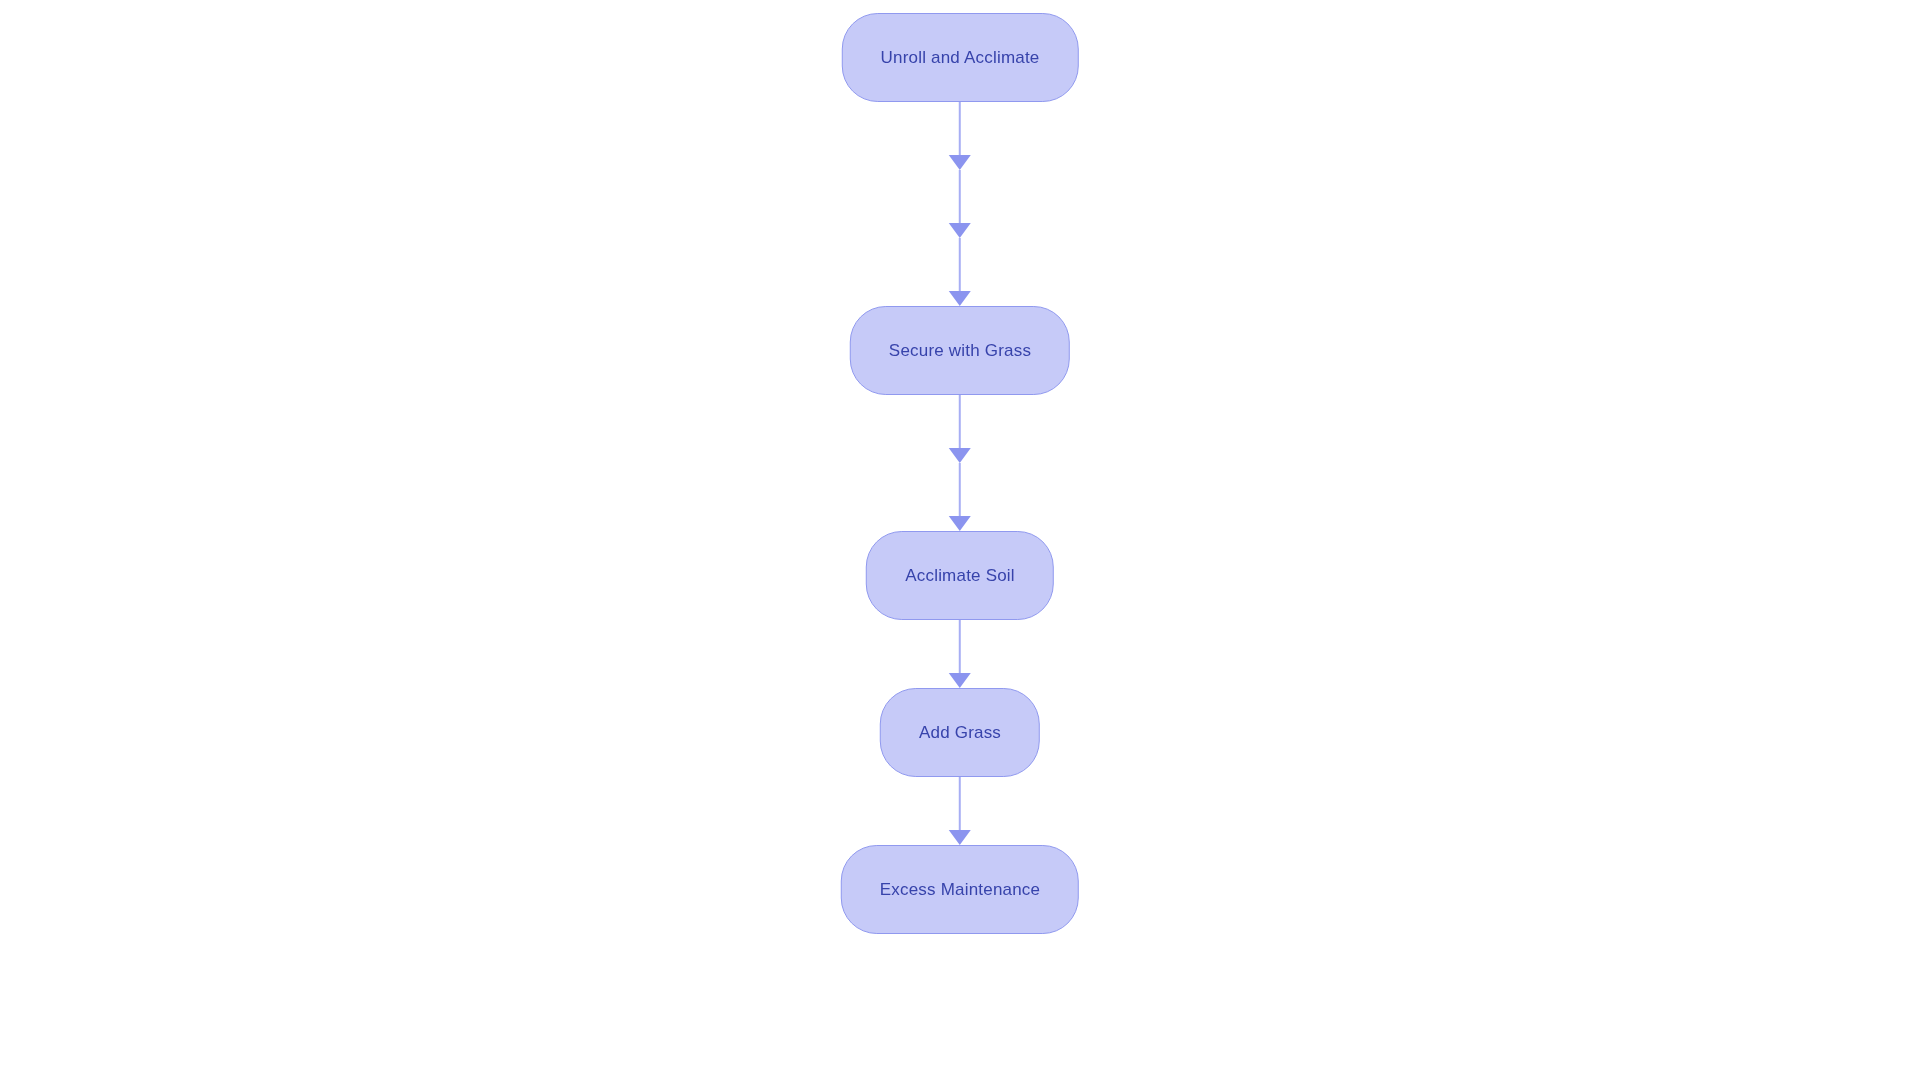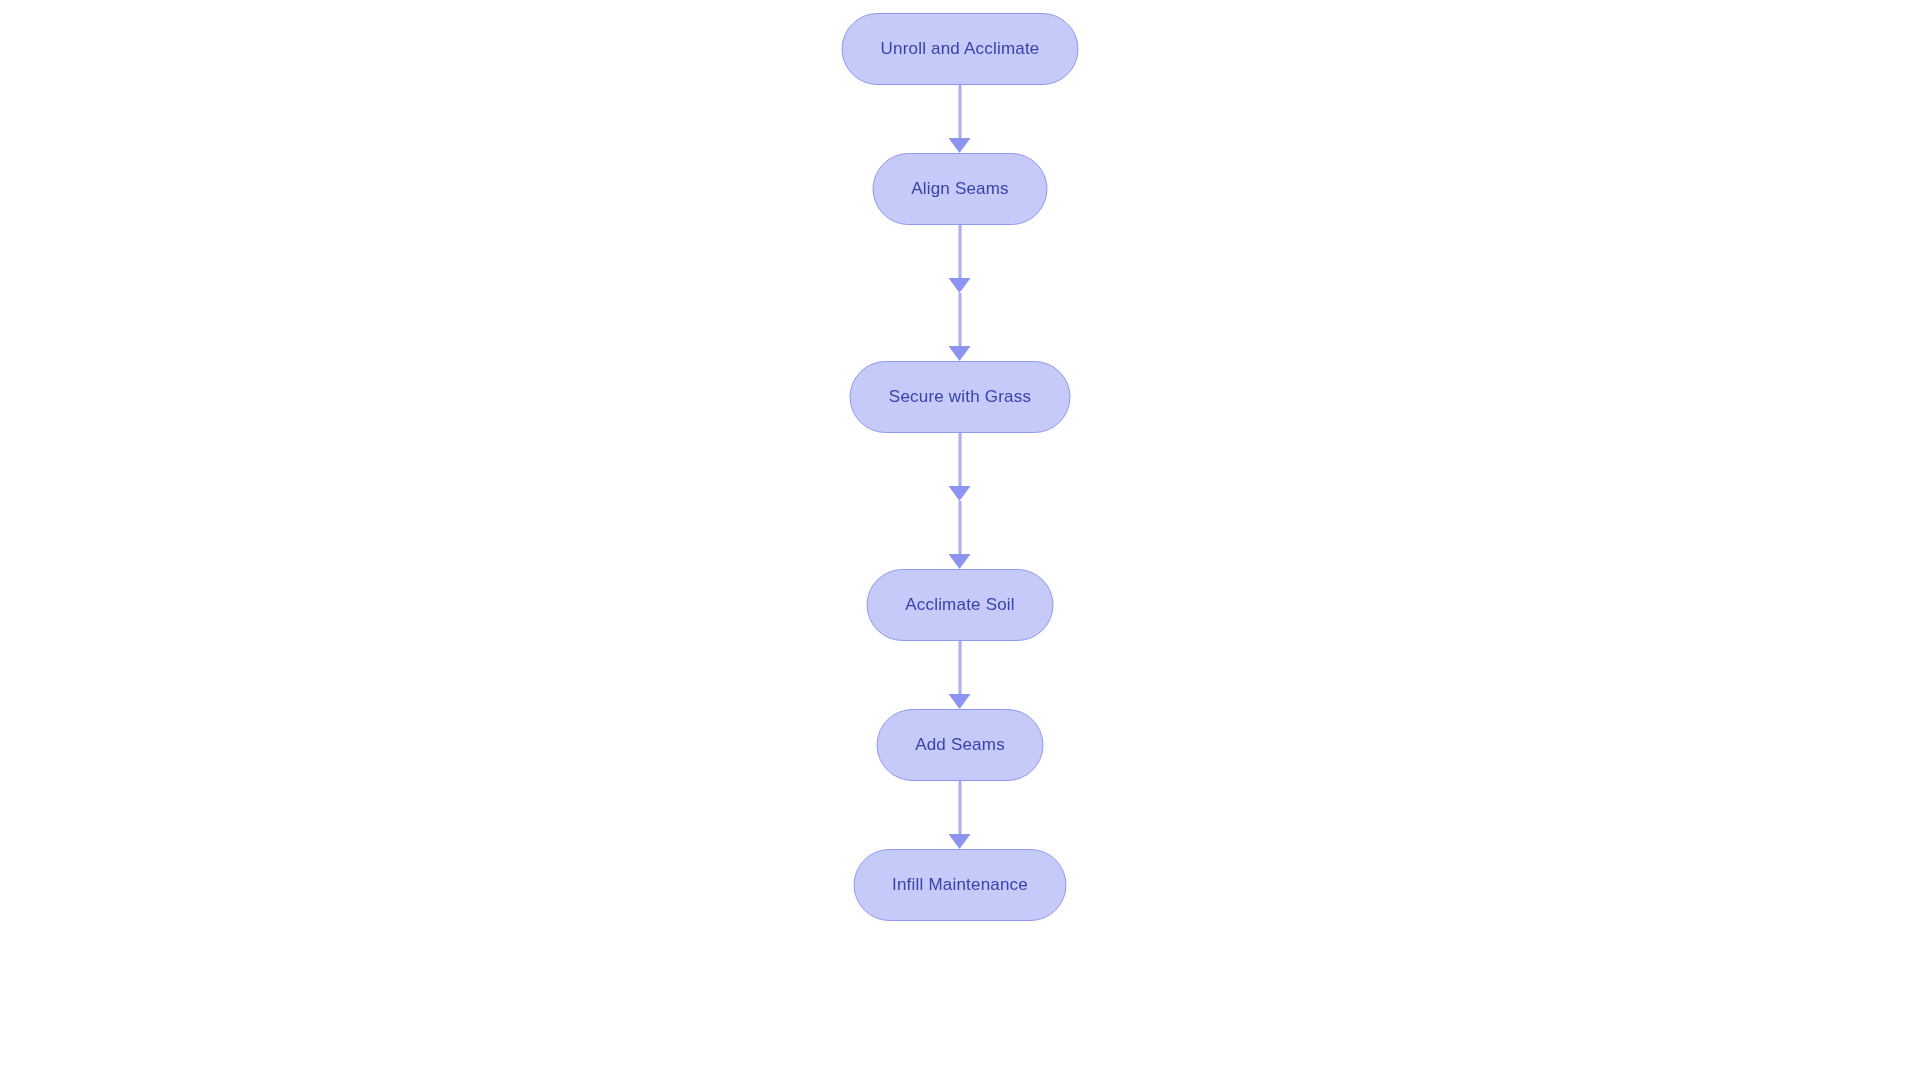--- a/index.html
+++ b/index.html
@@ -23,21 +23,21 @@
     position: absolute;
     left: 50%;
     top: 13px;
     transform: translateX(-50%);
     display: flex;
     flex-direction: column;
     align-items: center;
   }
   .node {
     box-sizing: border-box;
-    height: 72px;
+    height: 89px;
     min-width: 120px;
     padding: 0 38px;
     border-radius: 36px;
     background: var(--node-fill, #c6caf8);
     border: 1px solid var(--node-border, #9099ef);
     color: var(--node-text, #3743ab);
     display: flex;
     align-items: center;
     justify-content: center;
     font-size: 17px;
@@ -68,23 +68,20 @@
 
 <div class="canvas">
   <div class="flow">
       <div class="node">
         <span>Unroll and Acclimate</span>
       </div>
       <div class="arrow">
         <div class="line"></div>
         <div class="head"></div>
       </div>
-      <div class="node">
-        <span>Align Seams</span>
-      </div>
       <div class="arrow">
         <div class="line"></div>
         <div class="head"></div>
       </div>
       <div class="arrow">
         <div class="line"></div>
         <div class="head"></div>
       </div>
       <div class="node">
         <span>Secure with Grass</span>
@@ -98,23 +95,23 @@
         <div class="head"></div>
       </div>
       <div class="node">
         <span>Acclimate Soil</span>
       </div>
       <div class="arrow">
         <div class="line"></div>
         <div class="head"></div>
       </div>
       <div class="node">
-        <span>Add Seams</span>
+        <span>Add Grass</span>
       </div>
       <div class="arrow">
         <div class="line"></div>
         <div class="head"></div>
       </div>
       <div class="node">
-        <span>Infill Maintenance</span>
+        <span>Excess Maintenance</span>
       </div>
     </div>
 </div>
 
 </body></html>

